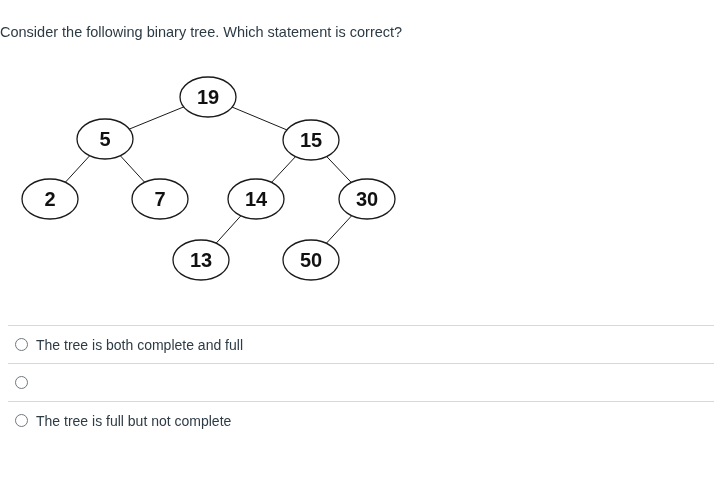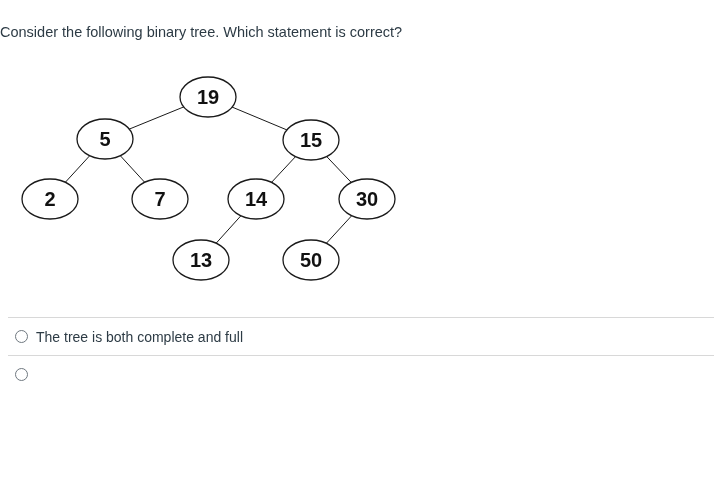--- a/index.html
+++ b/index.html
@@ -46,21 +46,21 @@
   .tree-svg text {
     font-family: "Liberation Sans", sans-serif;
     font-size: 20px;
     font-weight: 700;
     fill: #111111;
     text-anchor: middle;
   }
   .options {
     position: absolute;
     left: 8px;
-    top: 317px;
+    top: 325px;
     width: 706px;
   }
   .option {
     display: flex;
     align-items: center;
     height: 38px;
     border-top: 1px solid var(--divider-color);
     padding-left: 7px;
     cursor: pointer;
   }
@@ -117,13 +117,17 @@
   </svg>
 
 <div class="options">
   <div class="option">
     <span class="radio"></span>
     <span class="option-label">The tree is both complete and full</span>
   </div>
   <div class="option">
     <span class="radio"></span>
   </div>
+  <div class="option">
+    <span class="radio"></span>
+    <span class="option-label">The tree is full but not complete</span>
+  </div>
 </div>
 
 </body></html>

